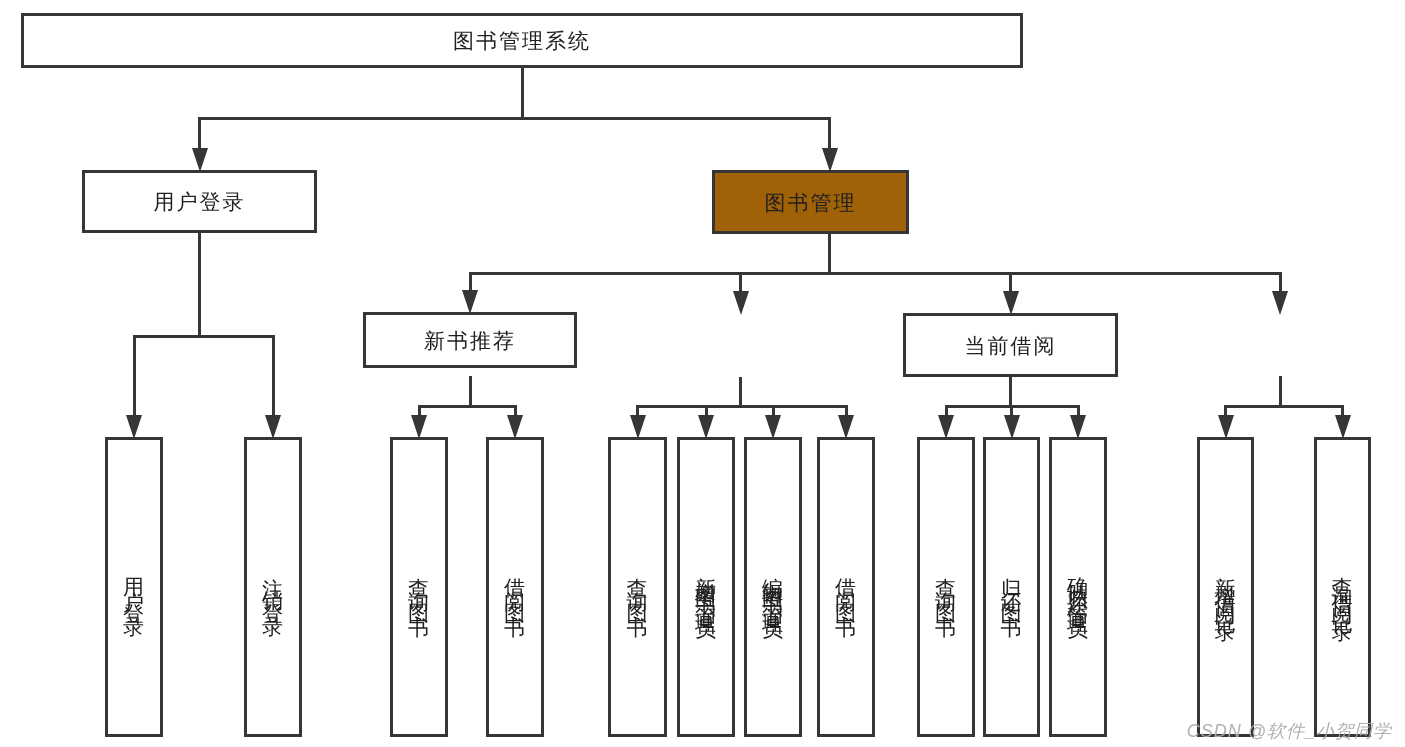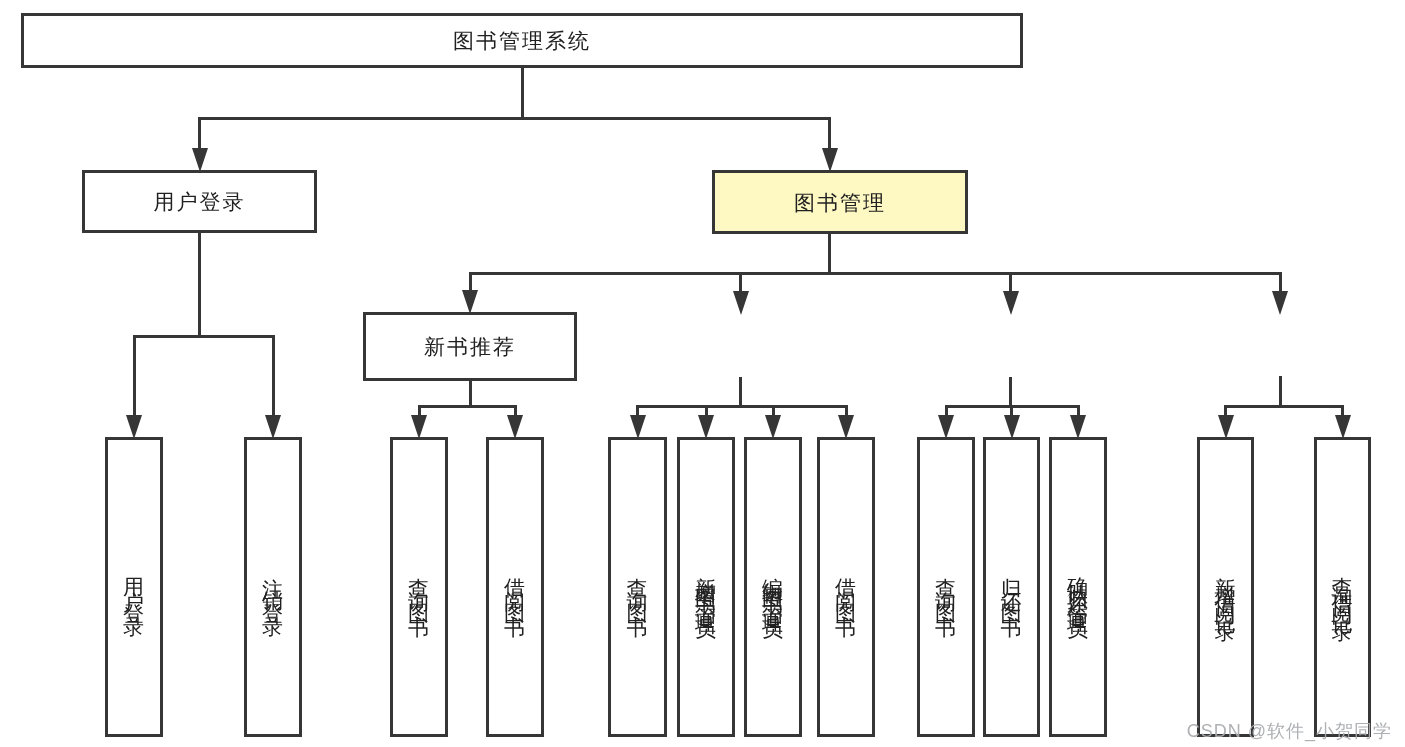--- a/index.html
+++ b/index.html
@@ -42,31 +42,33 @@
   }
   .watermark{
     position:absolute;
     right:13px;
     top:719px;
     font-size:18px;
     letter-spacing:1px;
     color:rgba(170,172,175,0.95);
     z-index:5;
     white-space:nowrap;
+    font-style:italic;
   }
 </style>
 </head>
 <body>
 
 <div class="stage">
   <div class="watermark">CSDN @软件_小贺同学</div>
 <div class="node horizontal " style="left: 21px; top: 13px; width: 1002px; height: 55px; border-color: rgb(54, 54, 54); color: rgb(33, 33, 33); background: rgb(255, 255, 255);">图书管理系统</div>
     <div class="node horizontal " style="left: 82px; top: 170px; width: 235px; height: 63px; border-color: rgb(54, 54, 54); color: rgb(33, 33, 33); background: rgb(255, 255, 255);">用户登录</div>
-    <div class="node horizontal " style="left: 712px; top: 170px; width: 256px; height: 64px; border-color: rgb(54, 54, 54); color: rgb(33, 33, 33); background: #fef9c3;">图书管理</div>
-    <div class="node horizontal " style="left: 363px; top: 312px; width: 214px; height: 69px; border-color: rgb(54, 54, 54); color: rgb(33, 33, 33); background: rgb(255, 255, 255);">新书推荐</div>
+    <div class="node horizontal " style="left: 712px; top: 170px; width: 197px; height: 64px; border-color: rgb(54, 54, 54); color: rgb(33, 33, 33); background: #a16207;">图书管理</div>
+    <div class="node horizontal " style="left: 363px; top: 312px; width: 214px; height: 56px; border-color: rgb(54, 54, 54); color: rgb(33, 33, 33); background: rgb(255, 255, 255);">新书推荐</div>
+    <div class="node horizontal " style="left: 903px; top: 313px; width: 215px; height: 64px; border-color: rgb(54, 54, 54); color: rgb(33, 33, 33); background: rgb(255, 255, 255);">当前借阅</div>
     <div class="node vertical ls-wide" style="left: 105px; top: 437px; width: 58px; height: 300px; border-color: rgb(54, 54, 54); color: rgb(33, 33, 33); background: rgb(255, 255, 255);">用户登录</div>
     <div class="node vertical ls-wide" style="left: 244px; top: 437px; width: 58px; height: 300px; border-color: rgb(54, 54, 54); color: rgb(33, 33, 33); background: rgb(255, 255, 255);">注销登录</div>
     <div class="node vertical ls-wide" style="left: 390px; top: 437px; width: 58px; height: 300px; border-color: rgb(54, 54, 54); color: rgb(33, 33, 33); background: rgb(255, 255, 255);">查询图书</div>
     <div class="node vertical ls-wide" style="left: 486px; top: 437px; width: 58px; height: 300px; border-color: rgb(54, 54, 54); color: rgb(33, 33, 33); background: rgb(255, 255, 255);">借阅图书</div>
     <div class="node vertical ls-wide" style="left: 608px; top: 437px; width: 59px; height: 300px; border-color: rgb(54, 54, 54); color: rgb(33, 33, 33); background: rgb(255, 255, 255);">查询图书</div>
     <div class="node vertical ls-tight" style="left: 677px; top: 437px; width: 58px; height: 300px; border-color: rgb(54, 54, 54); color: rgb(33, 33, 33); background: rgb(255, 255, 255);">新增图书（管理员）</div>
     <div class="node vertical ls-tight" style="left: 744px; top: 437px; width: 58px; height: 300px; border-color: rgb(54, 54, 54); color: rgb(33, 33, 33); background: rgb(255, 255, 255);">编辑图书（管理员）</div>
     <div class="node vertical ls-wide" style="left: 817px; top: 437px; width: 58px; height: 300px; border-color: rgb(54, 54, 54); color: rgb(33, 33, 33); background: rgb(255, 255, 255);">借阅图书</div>
     <div class="node vertical ls-wide" style="left: 917px; top: 437px; width: 58px; height: 300px; border-color: rgb(54, 54, 54); color: rgb(33, 33, 33); background: rgb(255, 255, 255);">查询图书</div>
     <div class="node vertical ls-wide" style="left: 983px; top: 437px; width: 57px; height: 300px; border-color: rgb(54, 54, 54); color: rgb(33, 33, 33); background: rgb(255, 255, 255);">归还图书</div>

